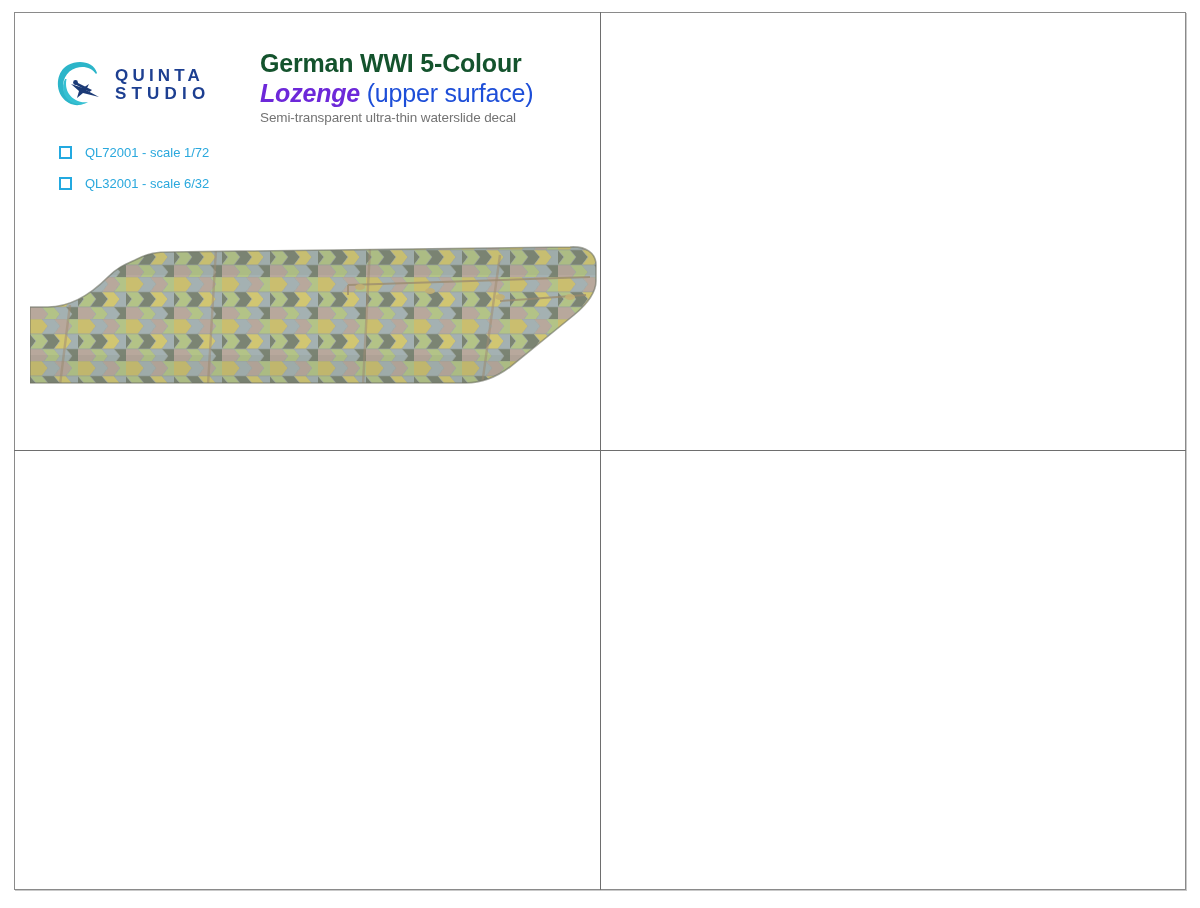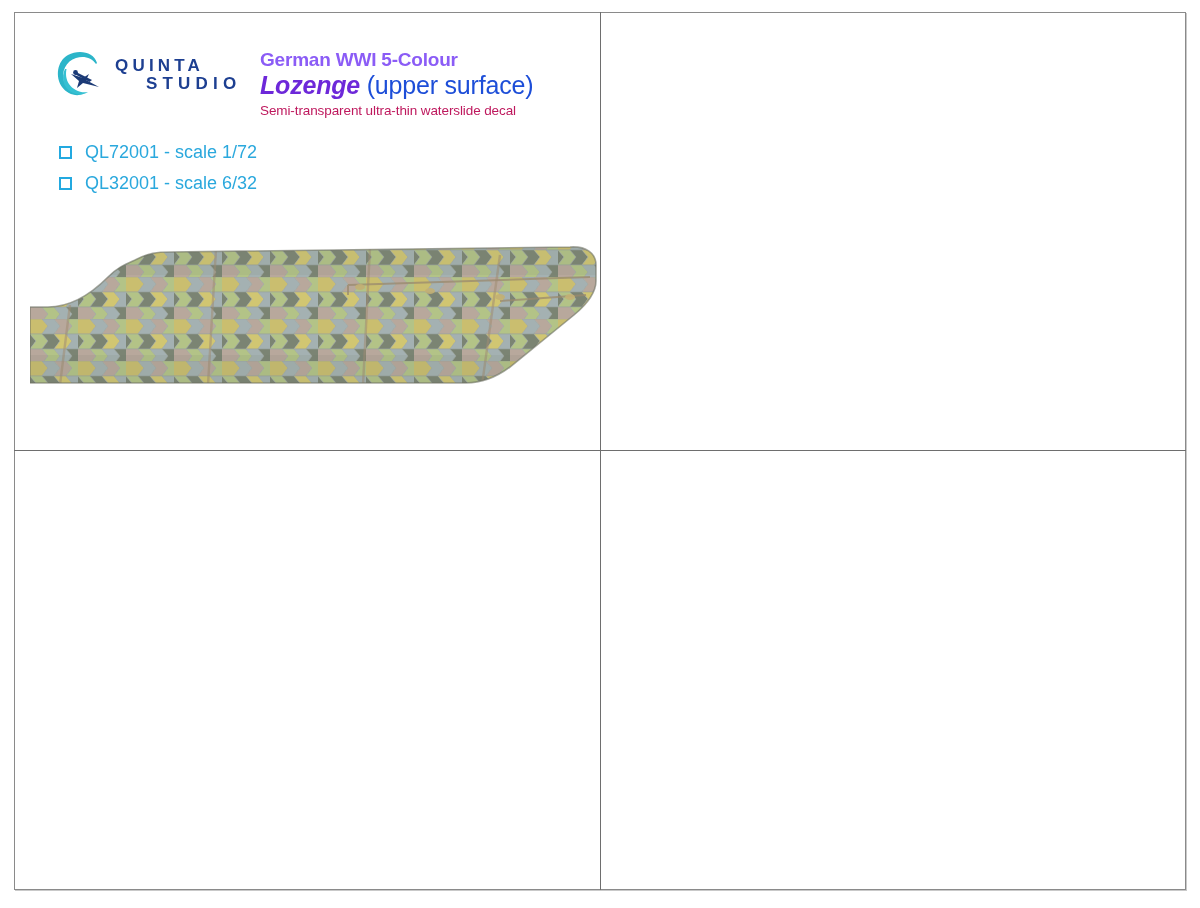--- a/index.html
+++ b/index.html
@@ -19,50 +19,50 @@
   .vline{position:absolute;left:600px;top:12px;width:1px;height:878px;background:#6e6e6e;}
   .hline{position:absolute;left:14px;top:450px;width:1172px;height:1px;background:#6e6e6e;}
 
   .quad{position:absolute;box-sizing:border-box;}
   #q-tl{left:15px;top:13px;width:585px;height:437px;}
   #q-tr{left:601px;top:13px;width:585px;height:437px;}
   #q-bl{left:15px;top:451px;width:585px;height:438px;}
   #q-br{left:601px;top:451px;width:585px;height:438px;}
 
   
-  .logo-row{position:absolute;left:38px;top:34px;display:flex;align-items:center;}
+  .logo-row{position:absolute;left:38px;top:44px;display:flex;align-items:center;}
   .logo-mark{position:relative;width:56px;height:56px;flex:0 0 56px;}
   .logo-mark svg{display:block;width:56px;height:56px;}
   .logo-words{margin-left:6px;line-height:1.08;}
   .logo-words div{
     color:#1d3f91;font-weight:bold;font-size:17px;letter-spacing:4.2px;
   }
-  .logo-words .l2{letter-spacing:5.2px;margin-left:31px;}
+  .logo-words .l2{letter-spacing:5.2px;}
 
   
   .title-block{position:absolute;left:245px;top:36px;width:340px;}
   .title-l1{
-    color:#8b5cf6;font-weight:bold;font-size:19px;line-height:1.18;
+    color:#14532d;font-weight:bold;font-size:25px;line-height:1.18;
     letter-spacing:-0.2px;
   }
   .title-l2{font-size:25px;line-height:1.18;letter-spacing:-0.2px;}
   .title-l2 .b{color:#6d28d9;font-weight:bold;font-style:italic;}
   .title-l2 .n{color:#1d4ed8;font-weight:normal;}
   .subtitle{
-    color:#be185d;font-size:13.5px;margin-top:2px;letter-spacing:-0.1px;
+    color:#737373;font-size:13.5px;margin-top:2px;letter-spacing:-0.1px;
   }
 
   
   .scales{position:absolute;left:44px;top:124px;}
   .scale-row{display:flex;align-items:center;height:31px;}
   .cbx{
     width:13px;height:13px;border:2.5px solid #23a9e0;box-sizing:border-box;
     flex:0 0 13px;background:#fff;
   }
-  .scale-lbl{margin-left:13px;color:#2aa8dd;font-size:18px;}
+  .scale-lbl{margin-left:13px;color:#2aa8dd;font-size:13px;}
 
   
   .wing-wrap{position:absolute;overflow:hidden;}
   #wing-top{left:15px;top:222px;width:585px;height:215px;}
   .wing-wrap svg{display:block;}
 </style>
 </head>
 <body>
 
 <div class="page">

